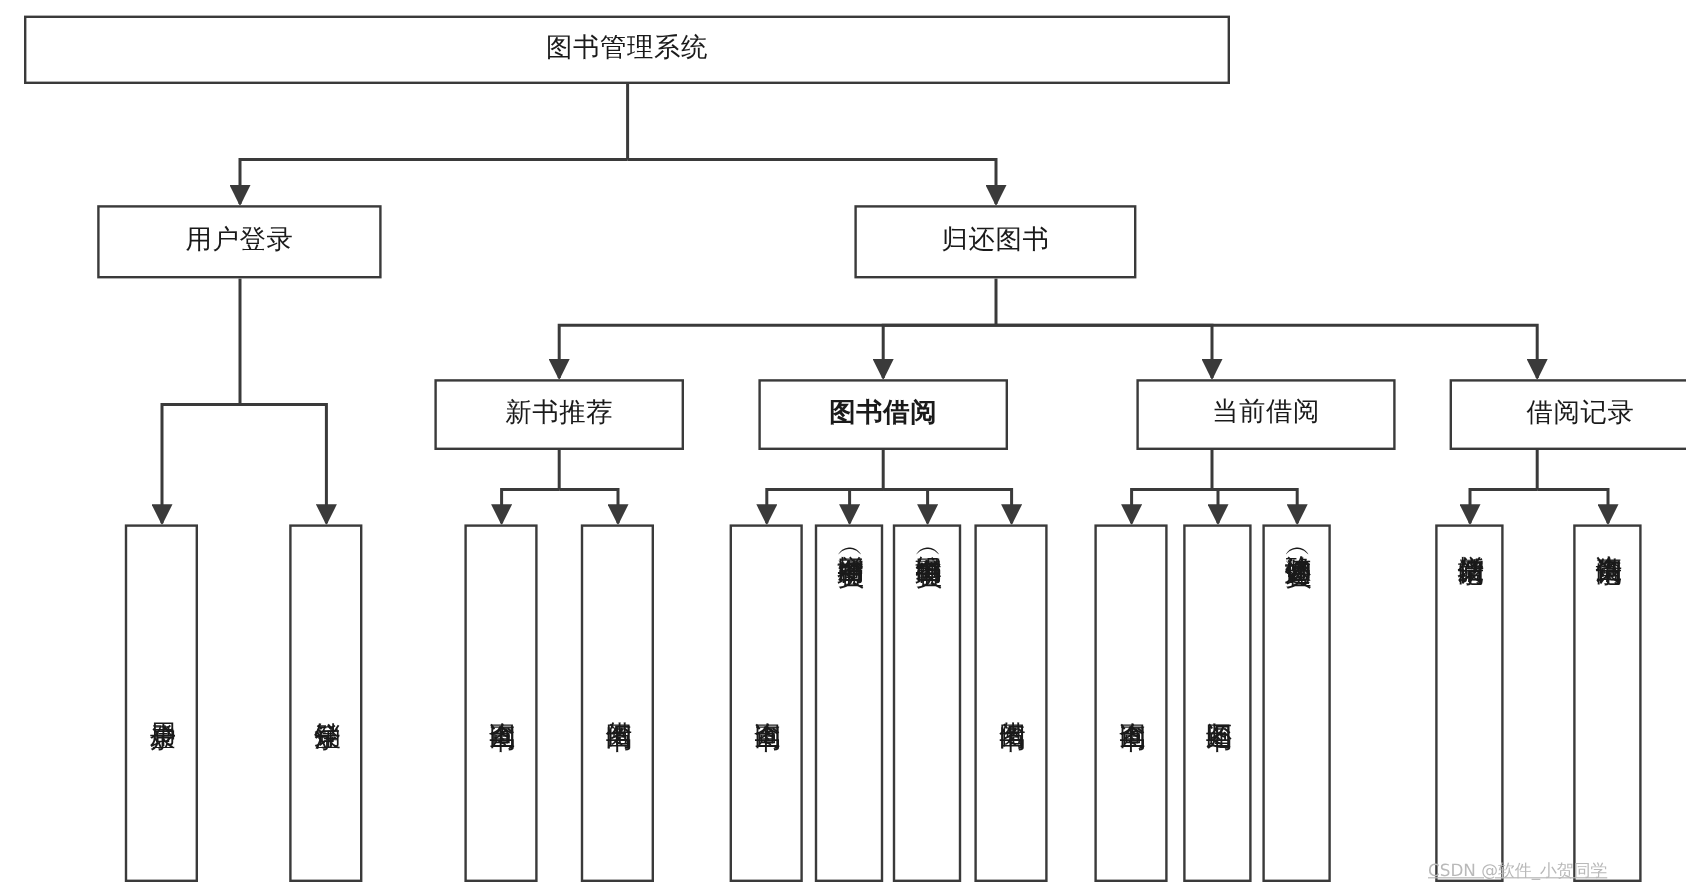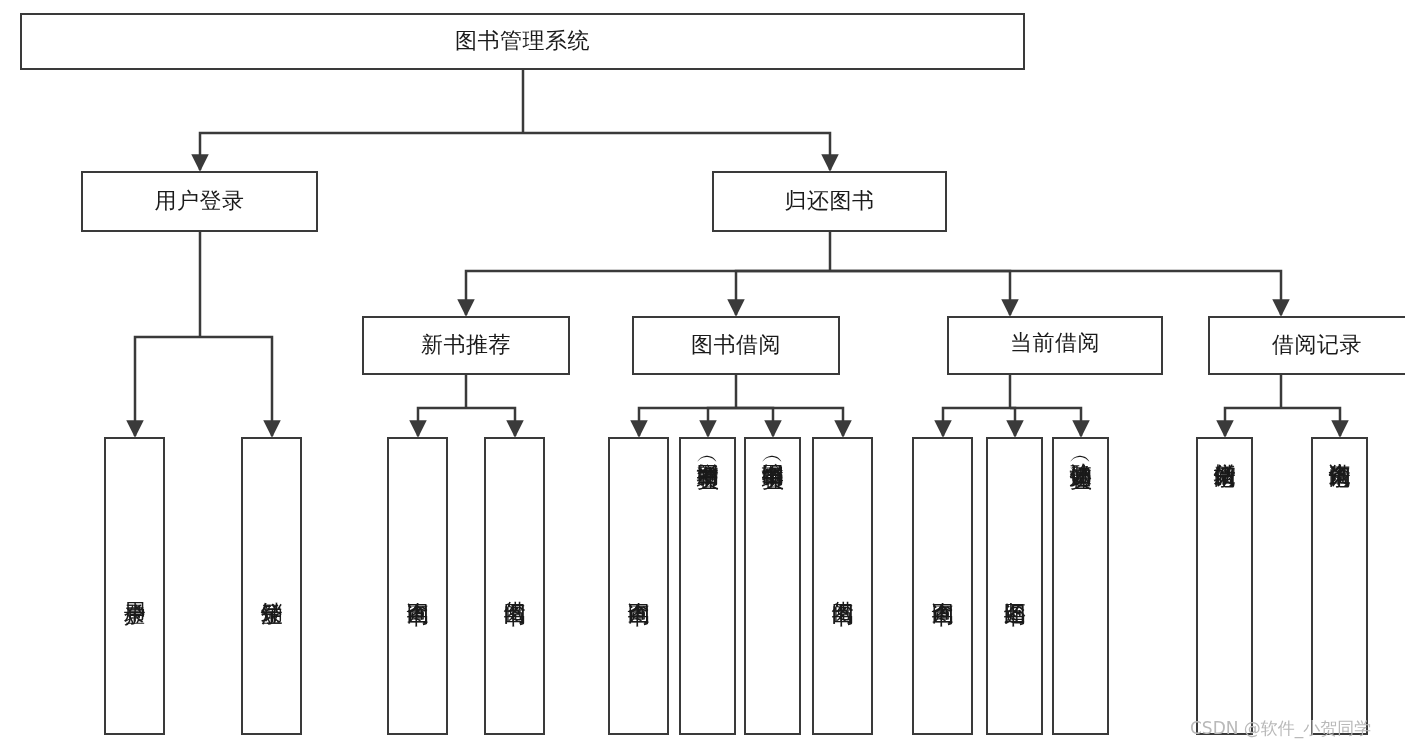--- a/index.html
+++ b/index.html
@@ -54,24 +54,25 @@
     line-height: 1.12;
     letter-spacing: 1px;
     white-space: nowrap;
     color: #1a1a1a;
   }
   
   .node-v.center { align-items: center; padding-top: 0; }
   #watermark {
     position: absolute;
     color: #b9b9b9;
-    font-size: 17px;
+    font-size: 14px;
     font-family: "DejaVu Sans", "Liberation Sans", sans-serif;
     white-space: nowrap;
     user-select: none;
+    text-decoration: underline;
   }
 </style>
 </head>
 <body>
 
 <div id="canvas">
   <svg id="edges" viewBox="0 0 1405 747" width="1405" height="747" xmlns="http://www.w3.org/2000/svg">
     <defs>
       <marker id="arrow" viewBox="0 0 10 10" refX="9" refY="5" markerWidth="7" markerHeight="7" orient="auto-start-reverse">
         <path d="M 0 0 L 10 5 L 0 10 z" fill="#3a3a3a"></path>
@@ -113,21 +114,21 @@
       </div>
       <div class="node node-h" style="left: 81px; top: 171px; width: 237px; height: 61px;">
         <span>用户登录</span>
       </div>
       <div class="node node-h" style="left: 712px; top: 171px; width: 235px; height: 61px;">
         <span>归还图书</span>
       </div>
       <div class="node node-h" style="left: 362px; top: 316px; width: 208px; height: 59px; text-align: center;">
         <span>新书推荐</span>
       </div>
-      <div class="node node-h" style="left: 632px; top: 316px; width: 208px; height: 59px;">
+      <div class="node node-h" style="left: 632px; top: 316px; width: 208px; height: 59px; font-weight: bold;">
         <span>图书借阅</span>
       </div>
       <div class="node node-h" style="left: 947px; top: 316px; width: 216px; height: 59px; font-family: Liberation Mono, monospace;">
         <span>当前借阅</span>
       </div>
       <div class="node node-h" style="left: 1208px; top: 316px; width: 218px; height: 59px;">
         <span>借阅记录</span>
       </div>
       <div class="node node-v center" style="left: 104px; top: 437px; width: 61px; height: 298px;">
         <span class="vlabel">用户登录</span>

